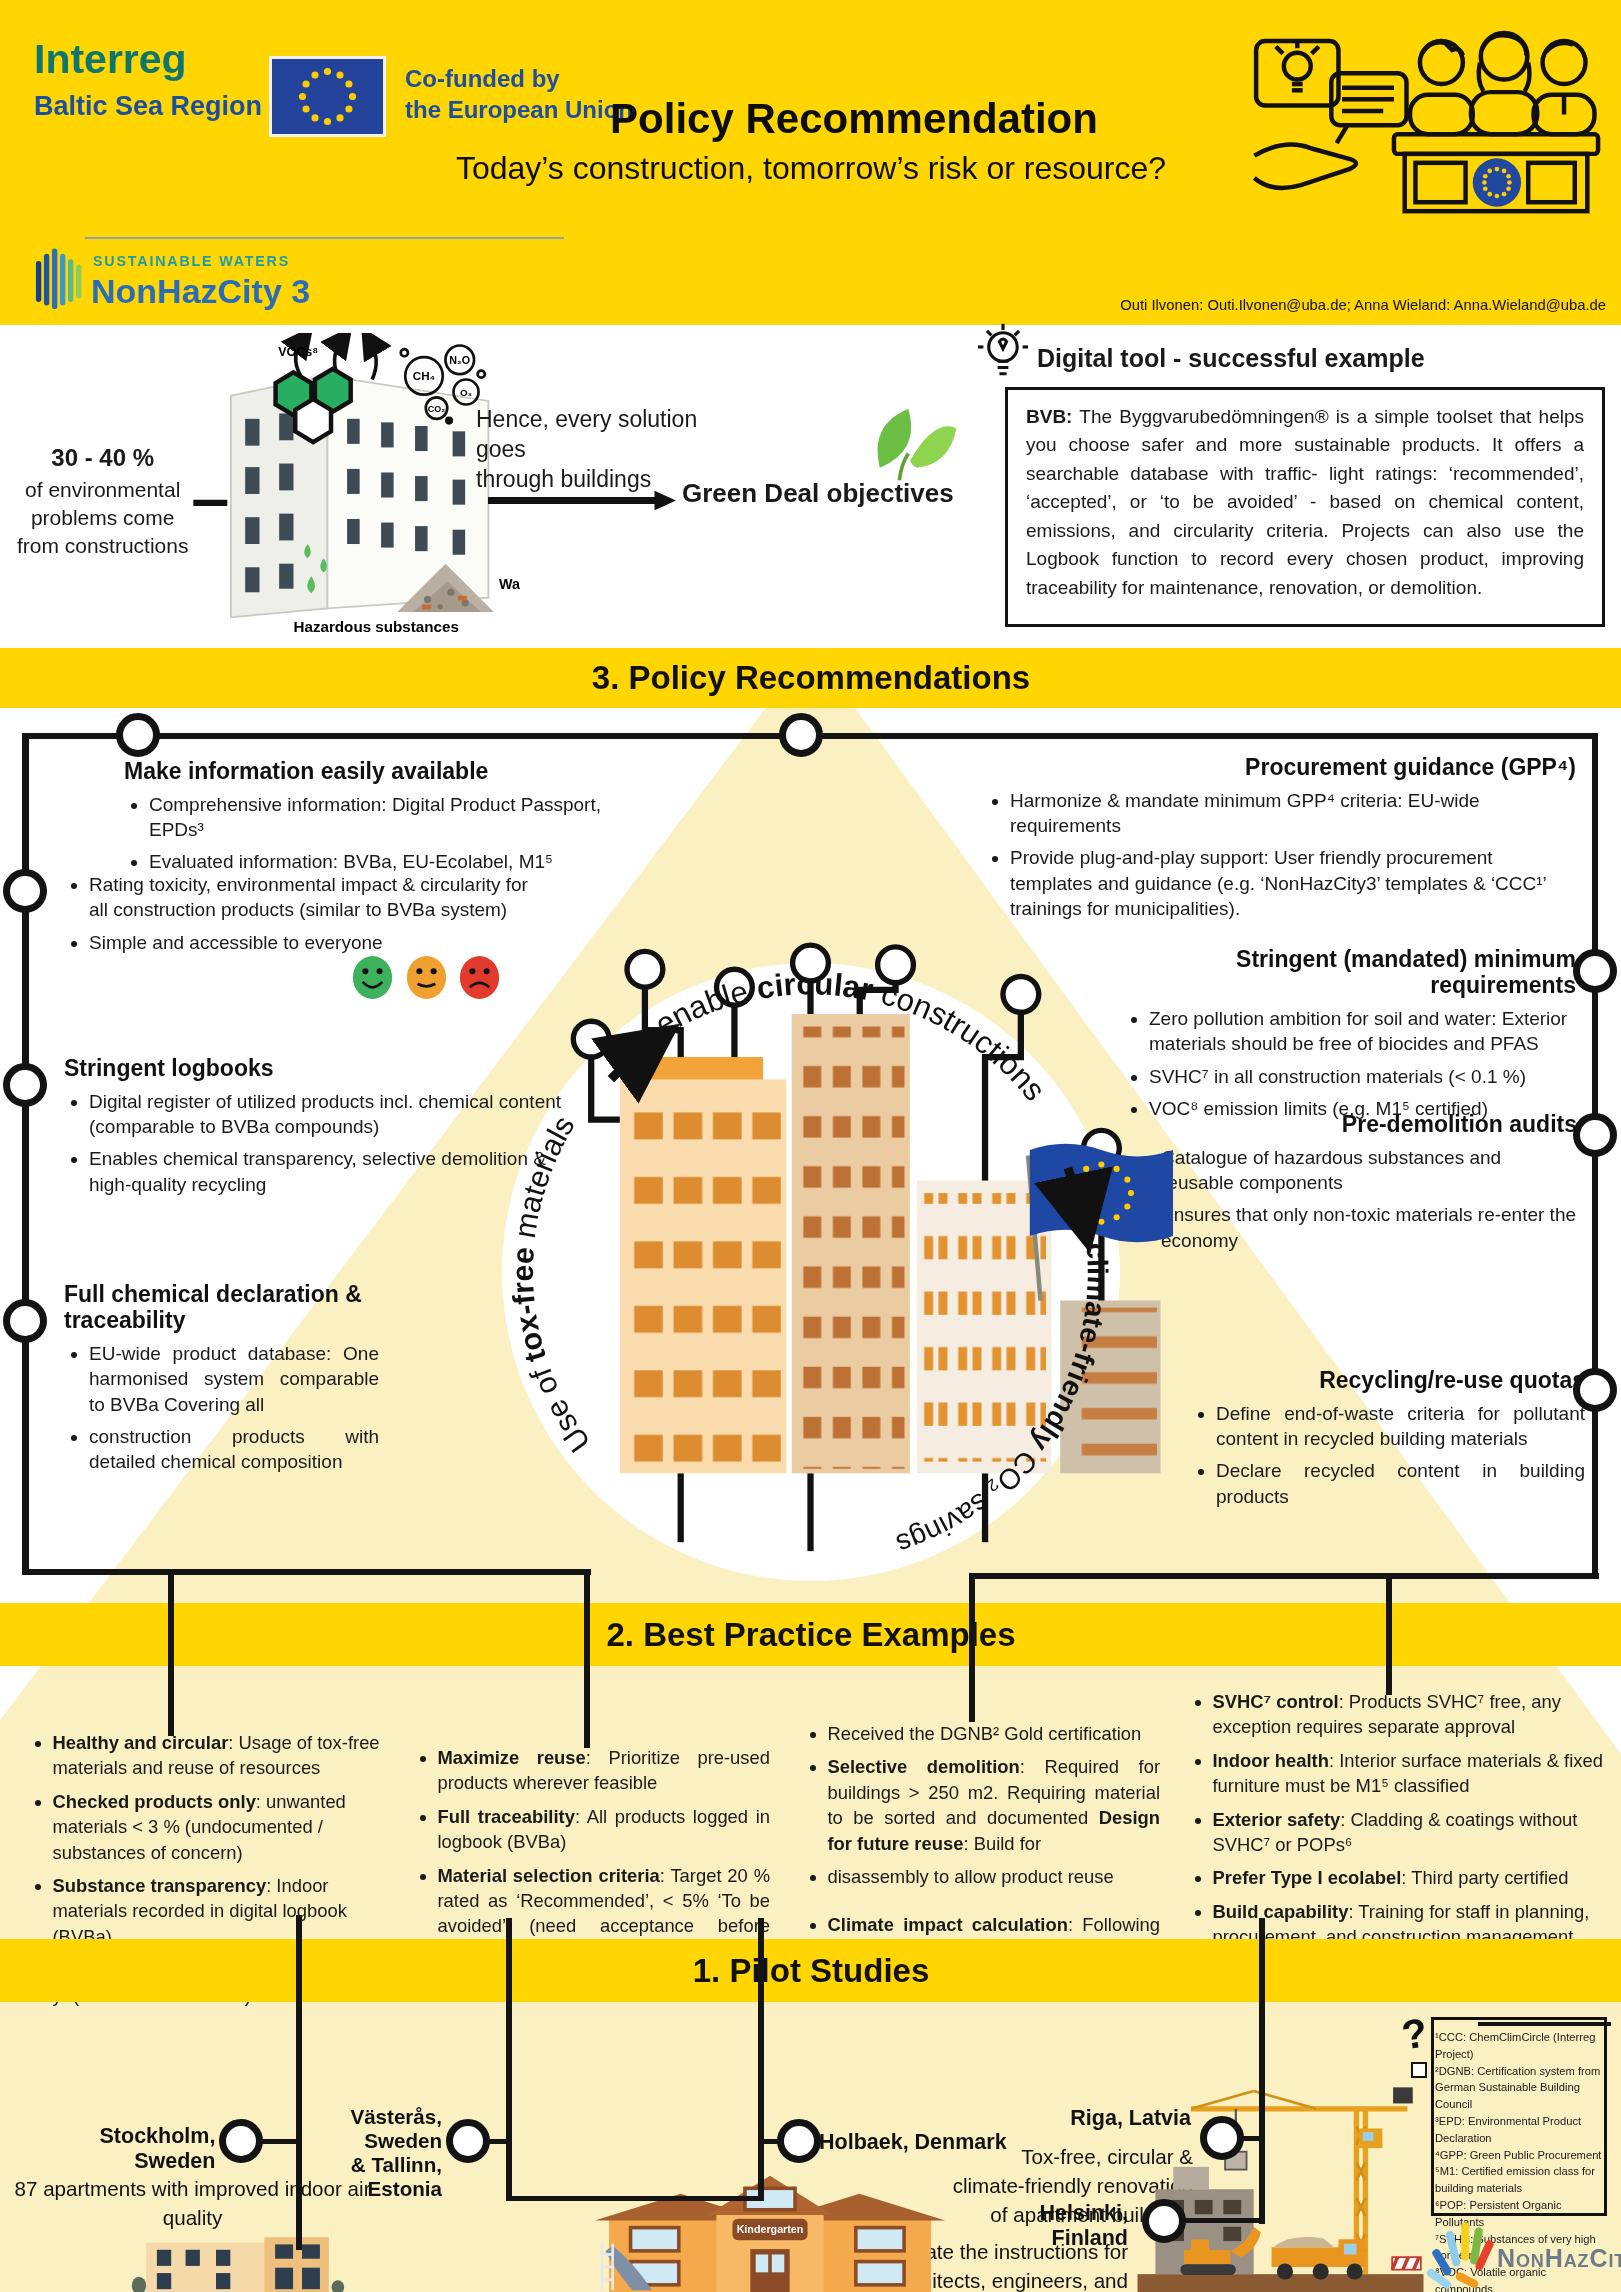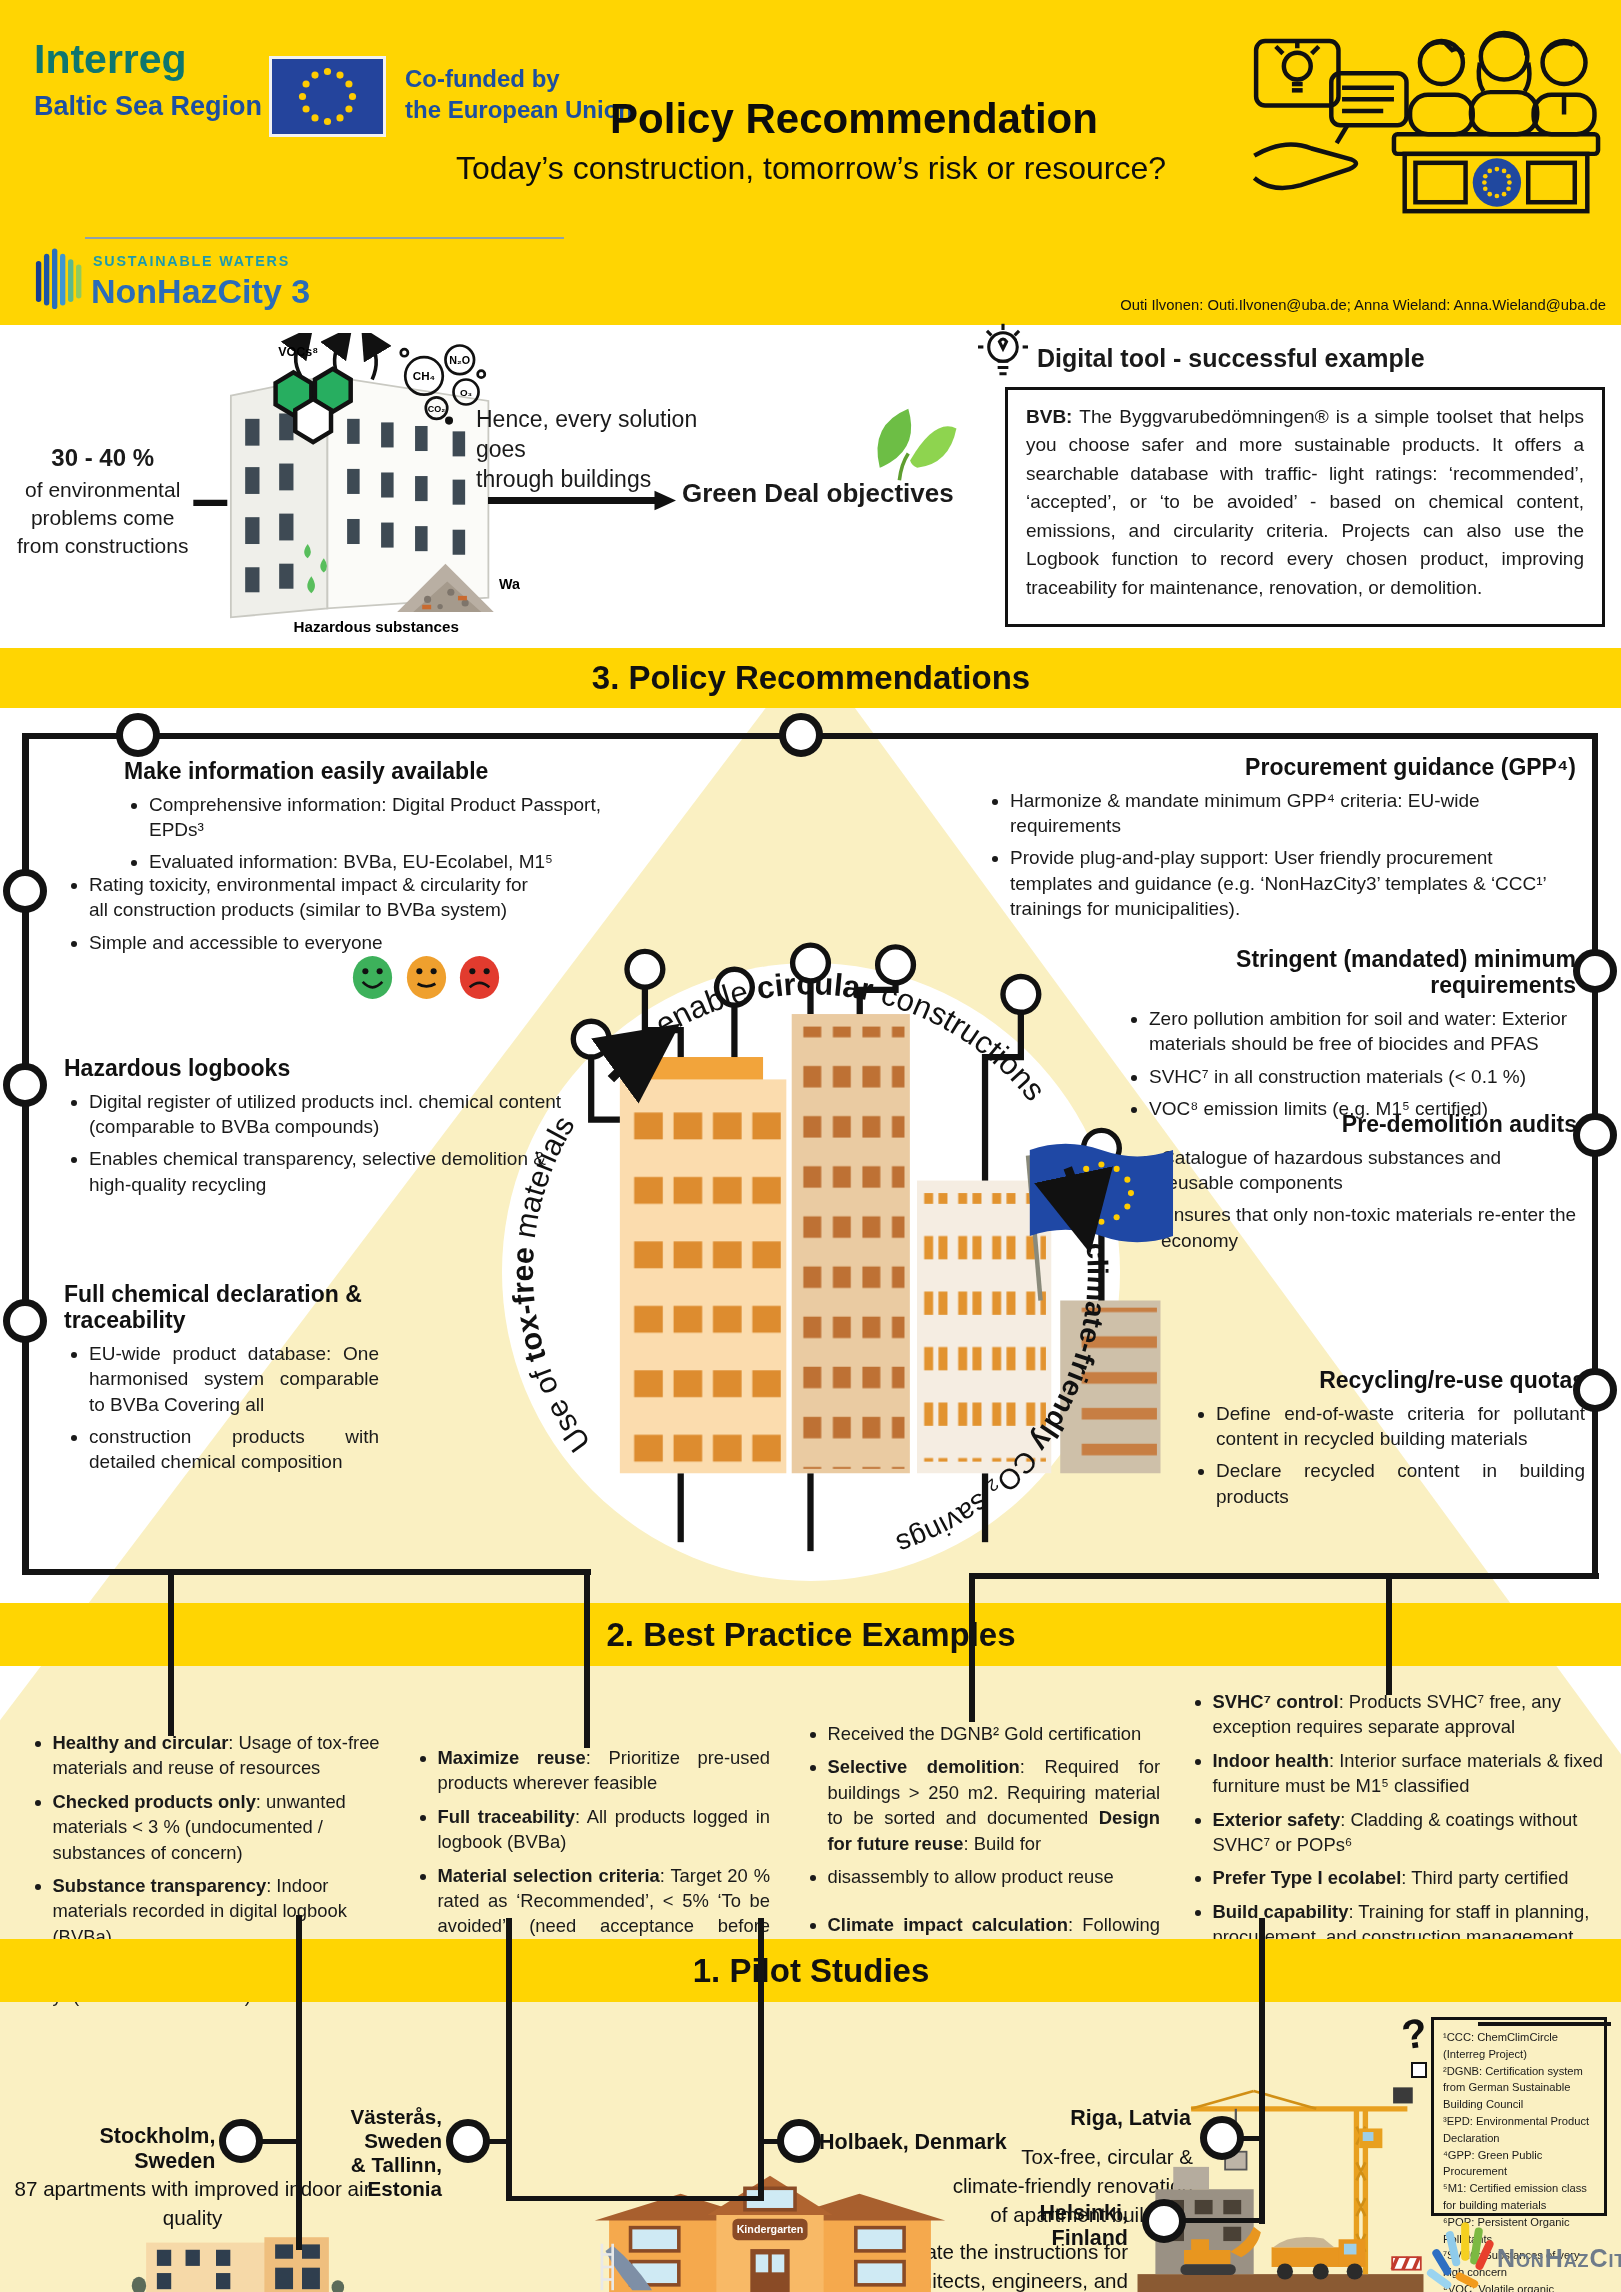--- a/index.html
+++ b/index.html
@@ -32,21 +32,21 @@
   .bcol b{font-weight:800}
   .smileys{position:absolute;display:flex;gap:12.5px;z-index:4}
   .big-title{position:absolute;left:854px;transform:translateX(-50%);z-index:3;font-weight:700;color:#0d0d0d;white-space:nowrap}
   .subtitle{position:absolute;left:811px;transform:translateX(-50%);z-index:3;font-weight:400;color:#0d0d0d;white-space:nowrap}
   .contact{position:absolute;right:16px;top:297px;z-index:3;font-size:14.8px;color:#111}
   .toolbox{position:absolute;left:1005px;top:387px;width:600px;height:240px;border:3.6px solid #111;z-index:4;box-sizing:border-box;padding:12.5px 18px}
   .toolbox p{margin:0;font-size:19px;line-height:1.5;text-align:justify}
   .city{position:absolute;z-index:4;font-weight:800;font-size:21.5px;color:#111}
   .pdesc{position:absolute;z-index:4;font-size:20.6px;line-height:1.42;color:#111}
   .fnbox{position:absolute;left:1431px;top:2017px;width:176px;height:199px;border:3.6px solid #111;z-index:4;
-         box-sizing:border-box;padding:9px 9px;background:transparent}
+         box-sizing:border-box;padding:9px 1px;background:transparent}
   .fnbox div{font-size:11.2px;line-height:1.5;color:#1a1a1a}
   .qmark{position:absolute;left:1402px;top:2011px;z-index:5;font-size:41px;font-weight:800;color:#111;transform:rotate(-8deg)}
   .qcube{position:absolute;left:1411px;top:2062px;width:11.6px;height:11.6px;border:2.7px solid #111;background:#fff;z-index:5}
   .logo-text{position:absolute;left:1497px;top:2244px;z-index:4;font-variant:small-caps;font-weight:600;
              font-size:25px;letter-spacing:0.9px;color:#6E7B8A}
   .italic{}
 </style>
 </head>
 <body>
 
@@ -347,21 +347,21 @@
   <div class="pgroup tright" style="left:1124px;top:946px;width:452px">
     <div class="ptitle">Stringent (mandated) minimum requirements</div>
     <ul>
       <li>Zero pollution ambition for soil and water: Exterior materials should be free of biocides and PFAS</li>
       <li>SVHC⁷ in all construction materials (&lt; 0.1 %)</li>
       <li>VOC⁸ emission limits (e.g. M1⁵ certified)</li>
     </ul>
   </div>
 
   <div class="pgroup" style="left:64px;top:1055px;width:502px">
-    <div class="ptitle">Hazardous logbooks</div>
+    <div class="ptitle">Stringent logbooks</div>
     <ul>
       <li>Digital register of utilized products incl. chemical content (comparable to BVBa compounds)</li>
       <li>Enables chemical transparency, selective demolition &amp; high-quality recycling</li>
     </ul>
   </div>
 
   <div class="pgroup tright" style="left:1136px;top:1111px;width:441px">
     <div class="ptitle">Pre-demolition audits</div>
     <ul>
       <li>Catalogue of hazardous substances and reusable components</li>

